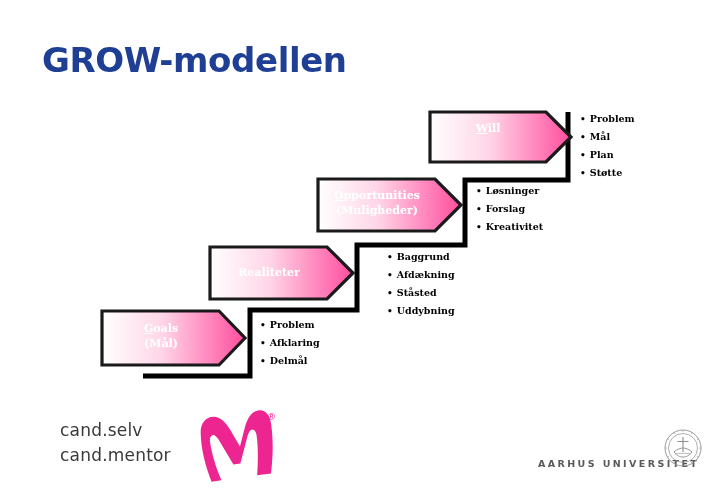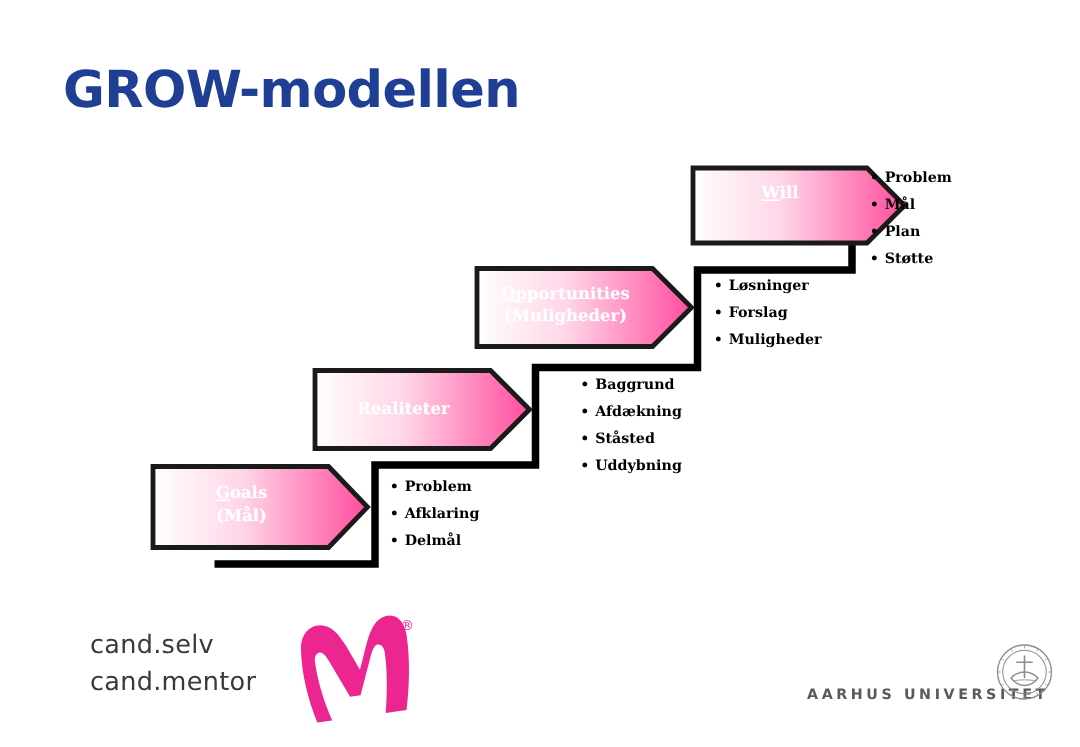--- a/index.html
+++ b/index.html
@@ -101,21 +101,21 @@
 <body>
 
 <div id="slide">
 
   <div id="title">GROW-modellen</div>
 
   <svg id="stair" viewBox="0 0 720 498" width="720" height="498" aria-hidden="true">
     <polyline points="568,112 568,180 465,180 465,245 357,245 357,310 250,310 250,376 143,376" fill="none" stroke="#000000" stroke-width="5" stroke-linejoin="miter"></polyline>
   </svg>
 
-  <div class="arrow" style="left:428px; top:109px;margin-left:32px;">
+  <div class="arrow" style="left:428px; top:109px;">
     <svg width="146" height="56" viewBox="0 0 146 56">
       <defs>
         <linearGradient id="gwill" x1="0" y1="0" x2="1" y2="0">
           <stop offset="0%" stop-color="#ffffff"></stop>
           <stop offset="42%" stop-color="#ffd5e7"></stop>
           <stop offset="100%" stop-color="#ff4d9e"></stop>
         </linearGradient>
       </defs>
       <path d="M2,3 L118,3 L143,28 L118,53 L2,53 Z" fill="url(#gwill)" stroke="#1a1a1a" stroke-width="3.2" stroke-linejoin="miter"></path>
     </svg>
@@ -142,21 +142,21 @@
       <path d="M2,3 L119,3 L145,29 L119,55 L2,55 Z" fill="url(#gopp)" stroke="#1a1a1a" stroke-width="3.2" stroke-linejoin="miter"></path>
     </svg>
     <div class="arrow-label" style="top:12px;">
       <div><span class="u">O</span><span>pportunities</span></div>
       <div class="sub">(Muligheder)</div>
     </div>
   </div>
   <div class="bullets" style="left:476px; top:182px;">
     <div>Løsninger</div>
     <div>Forslag</div>
-    <div>Muligheder</div>
+    <div>Kreativitet</div>
   </div>
 
   <div class="arrow" style="left:208px; top:244px;">
     <svg width="148" height="58" viewBox="0 0 148 58">
       <defs>
         <linearGradient id="greal" x1="0" y1="0" x2="1" y2="0">
           <stop offset="0%" stop-color="#ffffff"></stop>
           <stop offset="42%" stop-color="#ffd5e7"></stop>
           <stop offset="100%" stop-color="#ff4d9e"></stop>
         </linearGradient>

